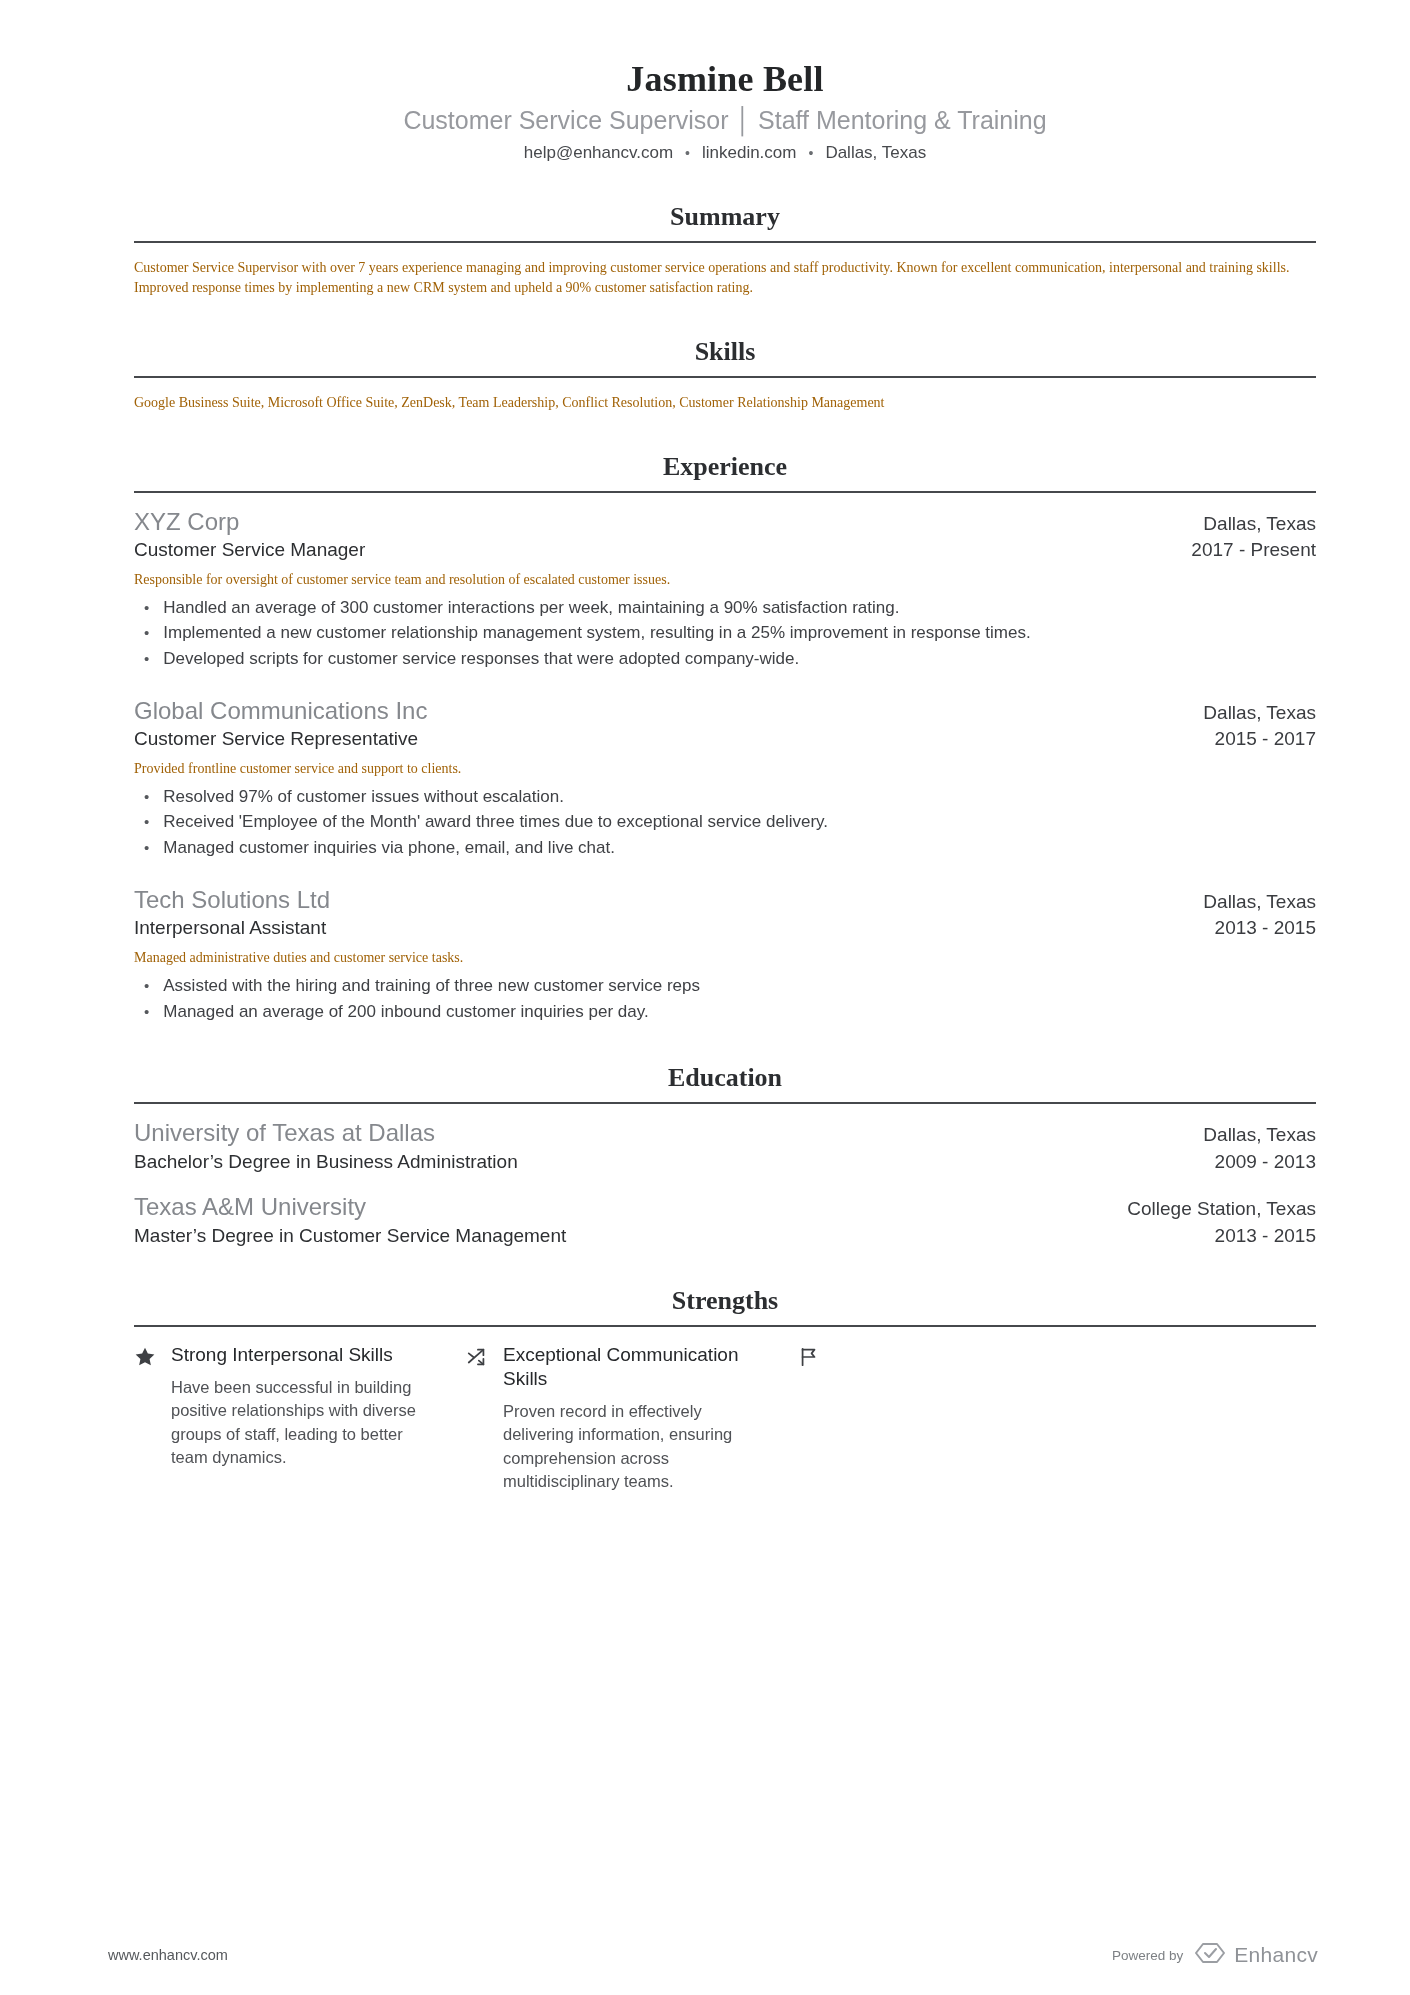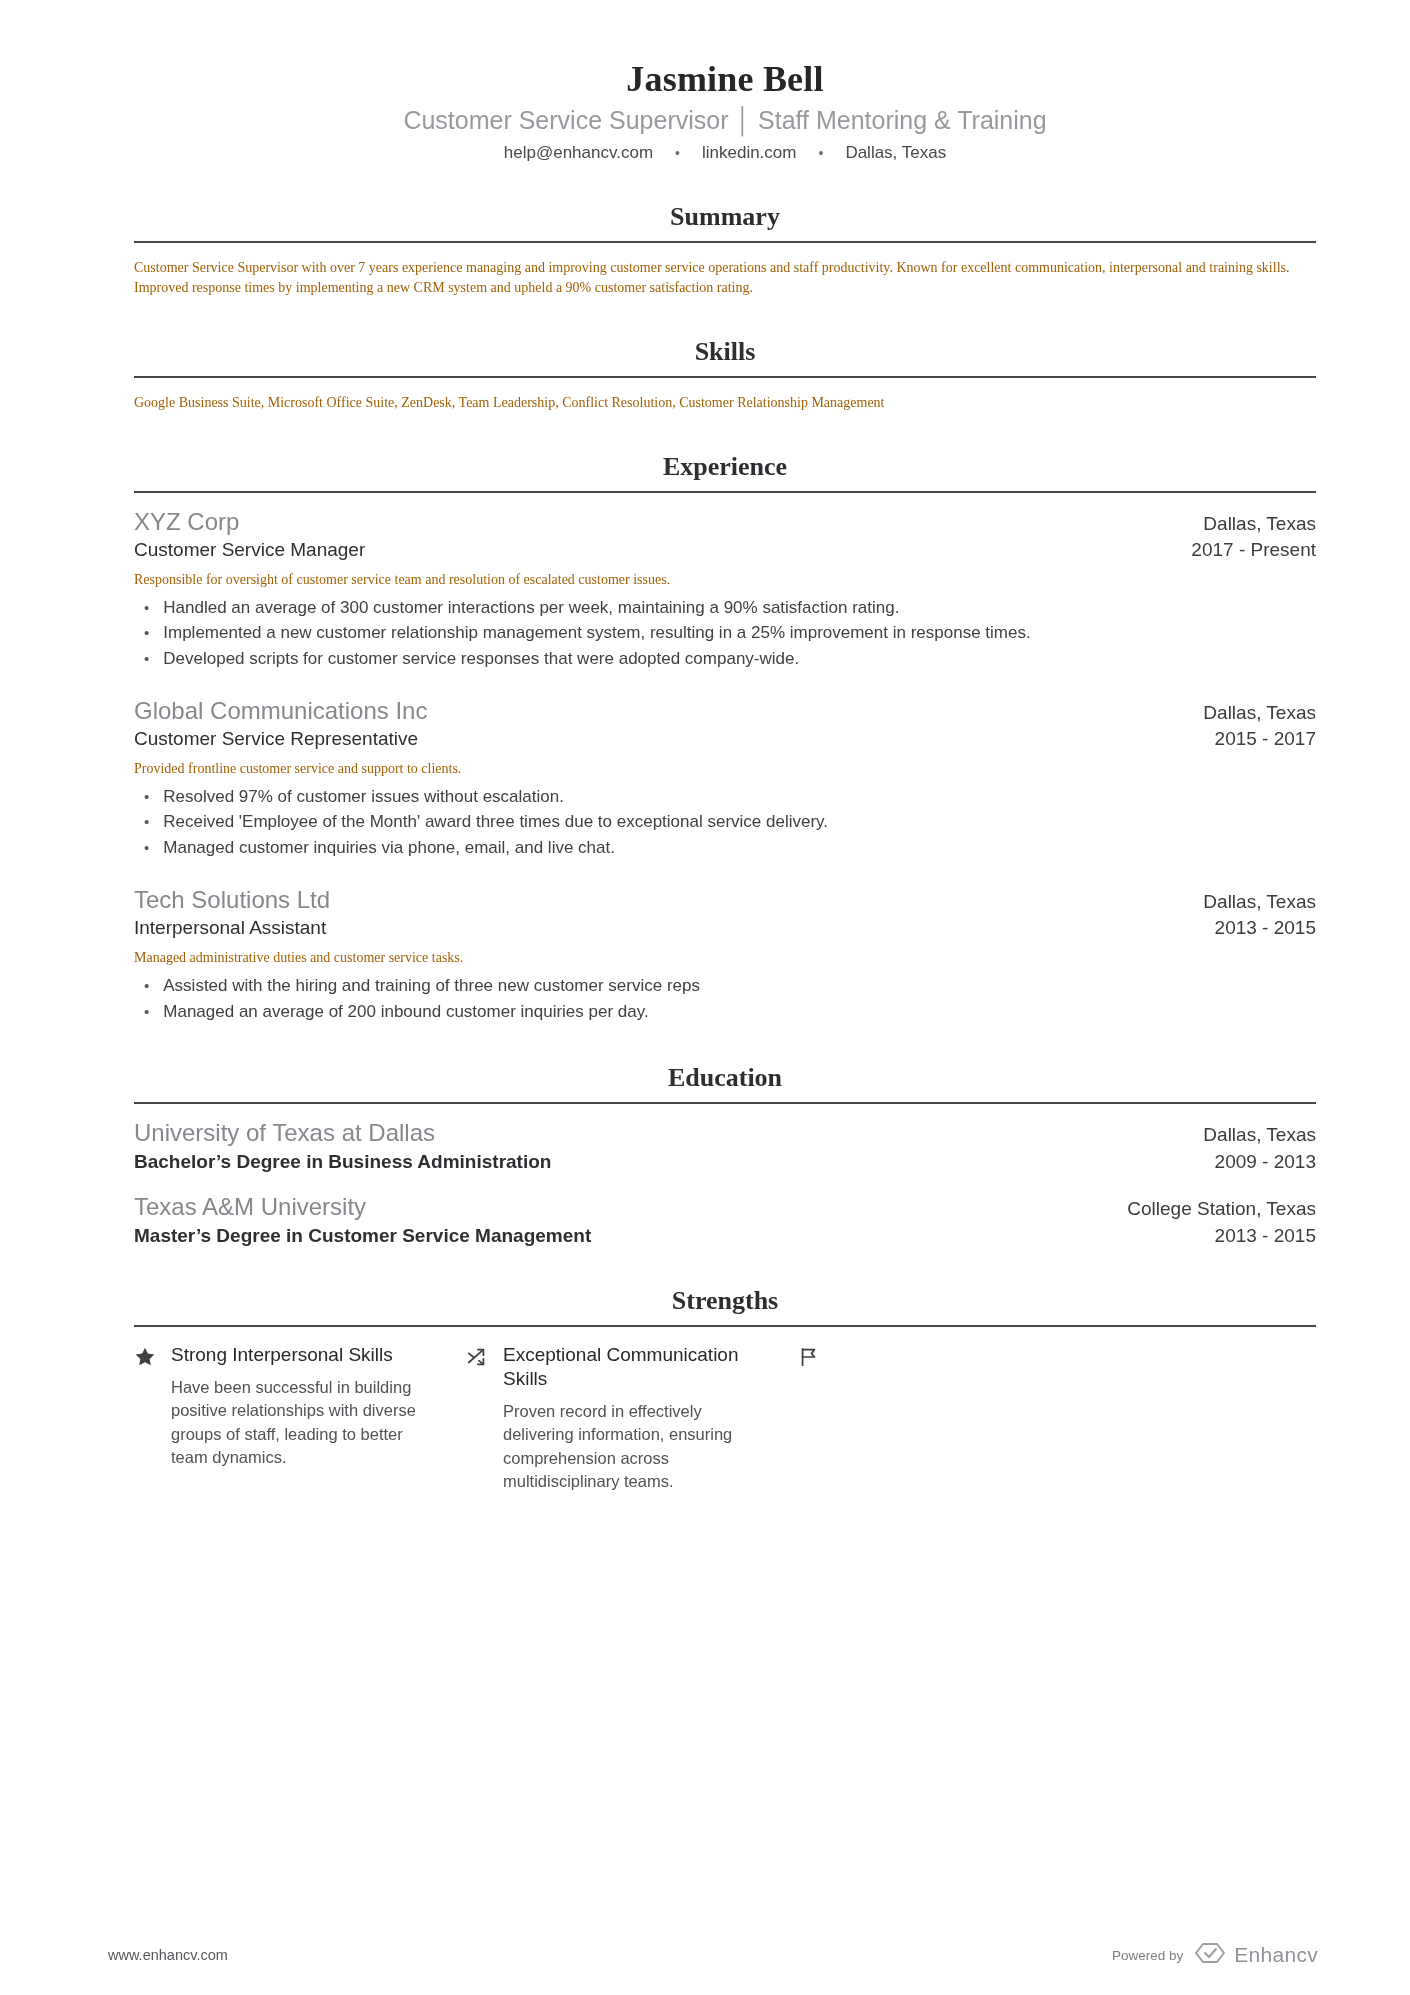--- a/index.html
+++ b/index.html
@@ -28,21 +28,21 @@
     margin-top: 6px;
     font-size: 25px;
     color: #97999e;
     font-weight: 400;
   }
   .contacts {
     margin-top: 8px;
     display: flex;
     justify-content: center;
     align-items: center;
-    gap: 22px;
+    gap: 12px;
     font-size: 17px;
     color: #47494d;
   }
   .contact-sep { color: #6a6d71; font-size: 14px; }
   
   .section { margin-top: 39px; }
   .section-heading {
     text-align: center;
     font-family: "Liberation Serif", serif;
     font-weight: 700;
@@ -96,21 +96,21 @@
     color: #3f4145;
   }
   .bullet::before {
     content: "\2022";
     color: #55585c;
     font-size: 15px;
     line-height: 1.7;
   }
   .edu-entry { margin-top: 12px; margin-bottom: 20px; }
   .edu-entry:last-child { margin-bottom: 0; }
-  .degree { font-size: 19px; color: #2d2f32; margin-top: 4px; font-weight: bold; }
+  .degree { font-size: 19px; color: #2d2f32; margin-top: 4px; }
   
   .strengths-grid {
     display: grid;
     grid-template-columns: repeat(3, 332px);
     margin-top: 16px;
   }
   .strength { display: flex; gap: 13px; padding-right: 34px; }
   .strength-icon { flex: none; width: 24px; padding-top: 3px; color: #3e4044; }
   .strength-icon svg { display: block; }
   .strength-title {

